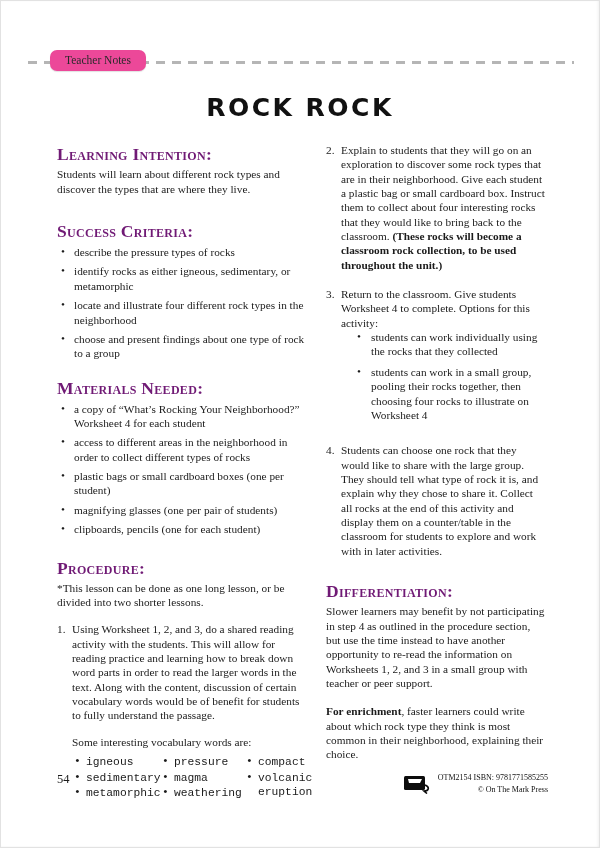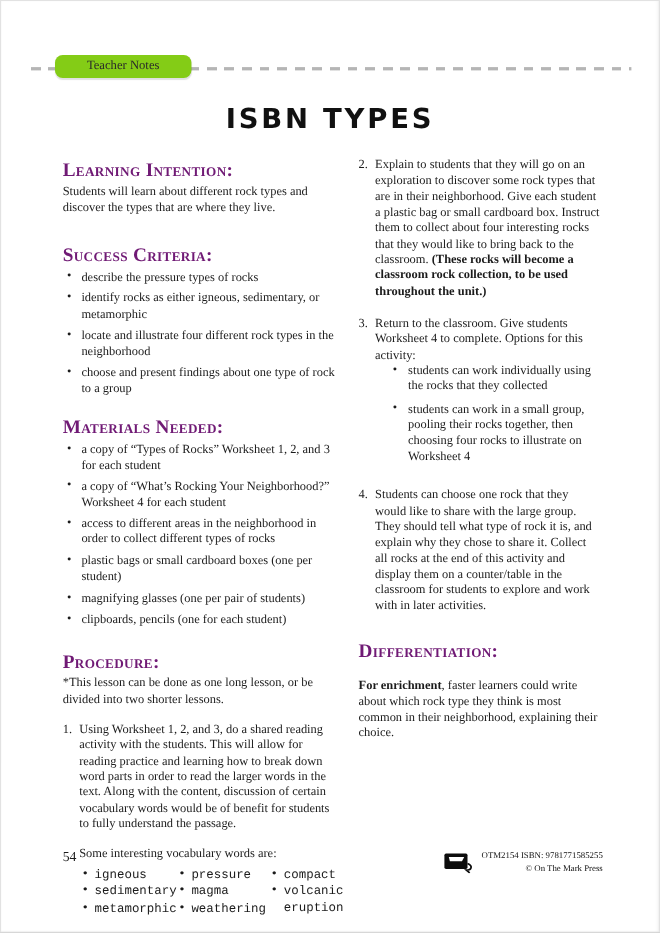--- a/index.html
+++ b/index.html
@@ -14,23 +14,23 @@
     overflow:hidden;
   }
   
   .rule-wrap { position:relative; height:26px; margin-top:50px; }
   .dash-line {
     position:absolute; left:28px; right:26px; top:11px; height:2.6px;
     background: repeating-linear-gradient(90deg,#b5b5b5 0 9px, transparent 9px 16px);
   }
   .tab {
     position:absolute; left:50px; top:0;
-    background:#84cc16;
+    background:#ec4899;
     border-radius:7px;
-    padding:4px 29px 5px;
+    padding:4px 15px 5px;
     font-size:11.5px; color:#2a2a2a;
     box-shadow:0 1px 1px rgba(0,0,0,.12);
   }
   .title {
     margin:17px 0 0; text-align:center;
     font-family:"DejaVu Sans", sans-serif;
     font-size:25px; font-weight:800; letter-spacing:2.5px;
     color:#111;
   }
   
@@ -78,21 +78,21 @@
 
 <div class="page">
 
   <div class="rule-wrap">
     <div class="dash-line"></div>
     <div class="tab">
       <span>Teacher Notes</span>
     </div>
   </div>
 
-  <h1 class="title">ISBN TYPES</h1>
+  <h1 class="title">ROCK ROCK</h1>
 
   <div class="columns">
 
     <div class="col left">
 
       <section>
         <h2>Learning Intention:</h2>
         <p>Students will learn about different rock types and discover the types that are where they live.</p>
       </section>
 
@@ -102,21 +102,20 @@
           <li><span>describe the pressure types of rocks</span></li>
           <li><span>identify rocks as either igneous, sedimentary, or metamorphic</span></li>
           <li><span>locate and illustrate four different rock types in the neighborhood</span></li>
           <li><span>choose and present findings about one type of rock to a group</span></li>
         </ul>
       </section>
 
       <section>
         <h2>Materials Needed:</h2>
         <ul class="bullets">
-          <li><span>a copy of “Types of Rocks” Worksheet 1, 2, and 3 for each student</span></li>
           <li><span>a copy of “What’s Rocking Your Neighborhood?” Worksheet 4 for each student</span></li>
           <li><span>access to different areas in the neighborhood in order to collect different types of rocks</span></li>
           <li><span>plastic bags or small cardboard boxes (one per student)</span></li>
           <li><span>magnifying glasses (one per pair of students)</span></li>
           <li><span>clipboards, pencils (one for each student)</span></li>
         </ul>
       </section>
 
       <section style="margin-top:20px;">
         <h2>Procedure:</h2>
@@ -169,20 +168,21 @@
 
       <div class="step" style="margin-bottom:22px;">
         <span class="step-num">4.</span>
         <div class="step-body">
           <p>Students can choose one rock that they would like to share with the large group. They should tell what type of rock it is, and explain why they chose to share it. Collect all rocks at the end of this activity and display them on a counter/table in the classroom for students to explore and work with in later activities.</p>
         </div>
       </div>
 
       <section>
         <h2>Differentiation:</h2>
+        <p>Slower learners may benefit by not participating in step 4 as outlined in the procedure section, but use the time instead to have another opportunity to re-read the information on Worksheets 1, 2, and 3 in a small group with teacher or peer support.</p>
         <p class="diff-para2"><strong>For enrichment</strong><span>, faster learners could write about which rock type they think is most common in their neighborhood, explaining their choice.</span></p>
       </section>
     </div>
   </div>
 
   <div class="footer">
     <span class="page-num">54</span>
     <div class="footer-right">
       <svg class="logo" width="28" height="21" viewBox="0 0 28 21">
         <rect x="1" y="3" width="21" height="14" rx="1.5" fill="#0c0c0c"></rect>

